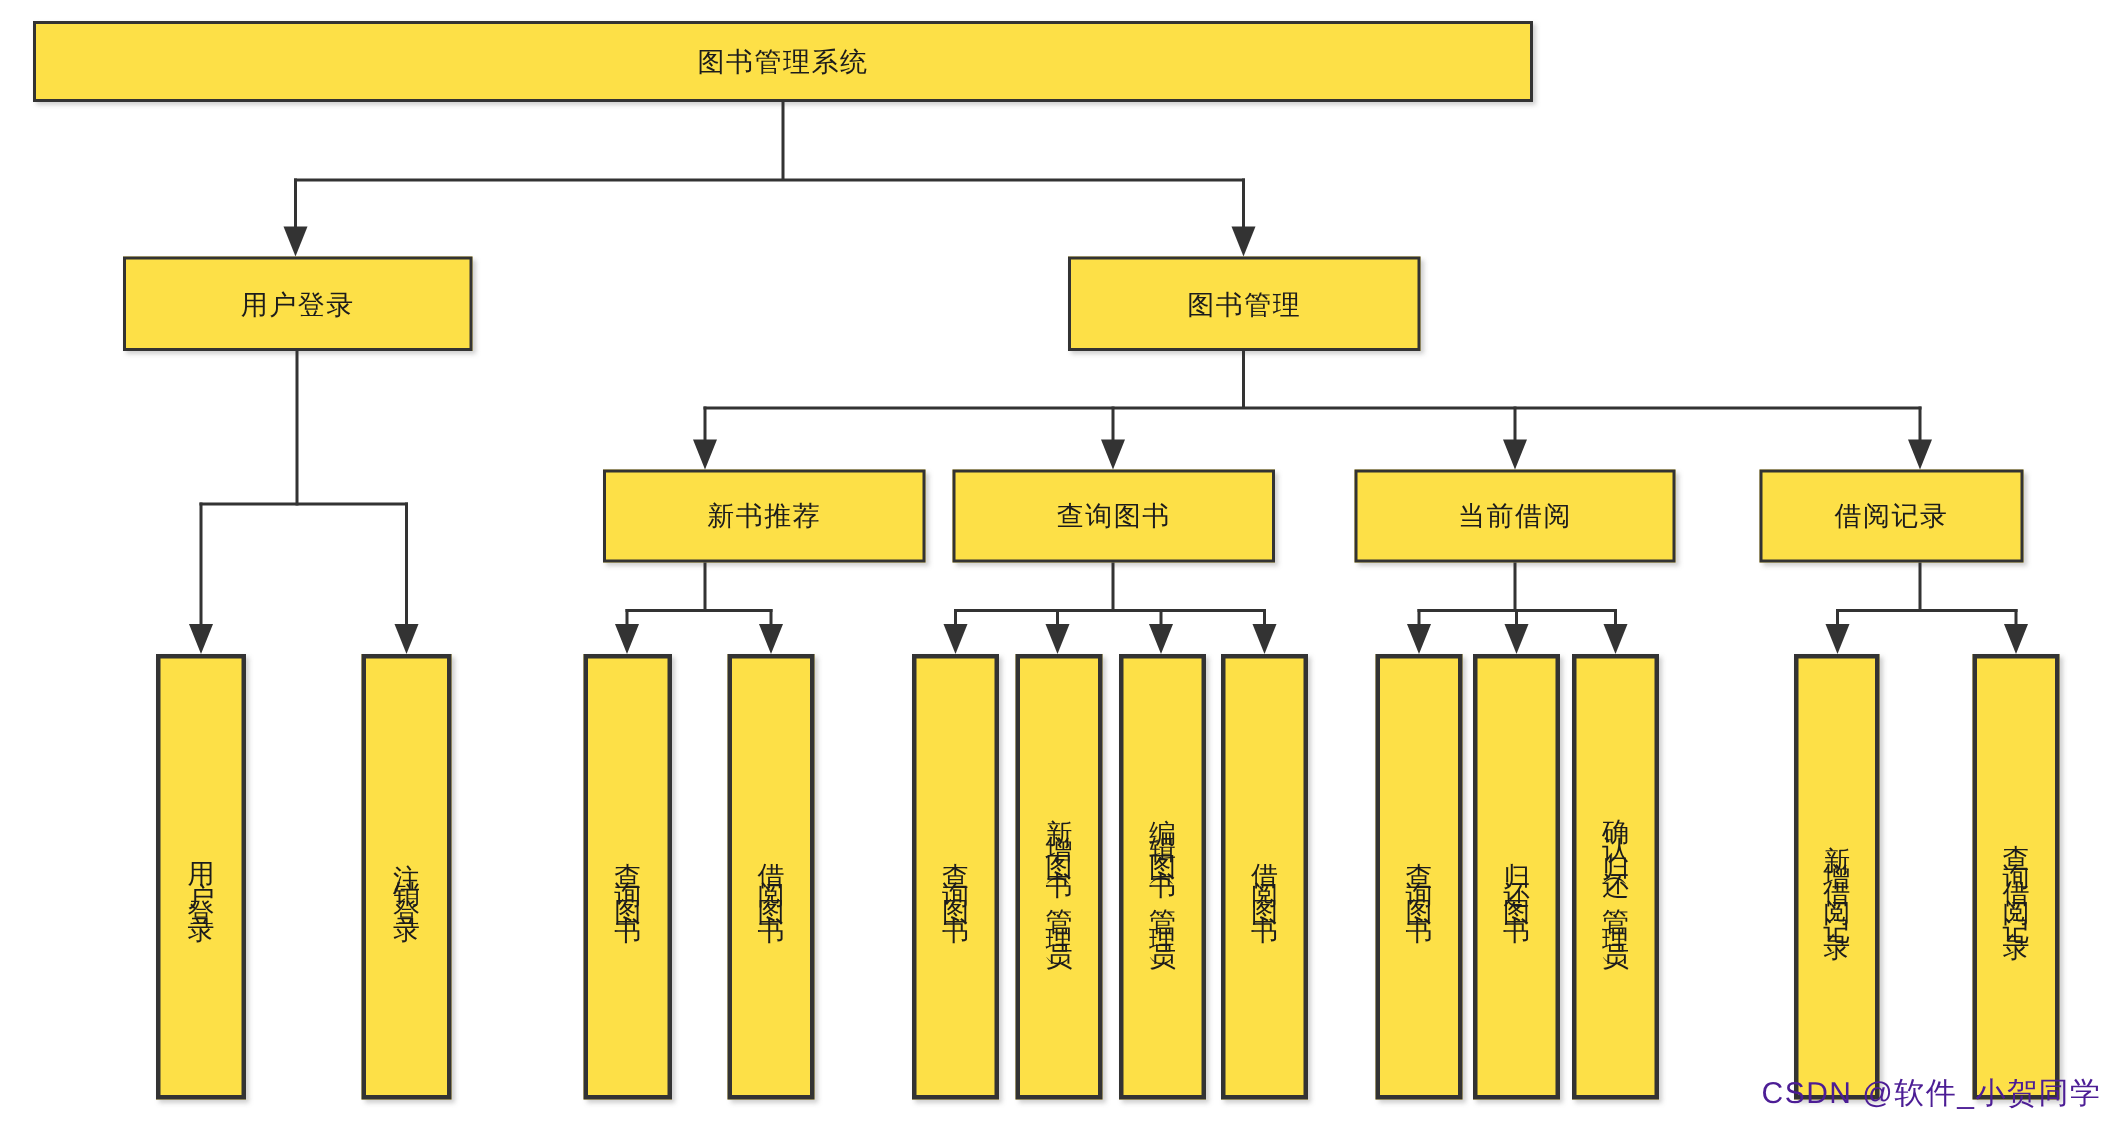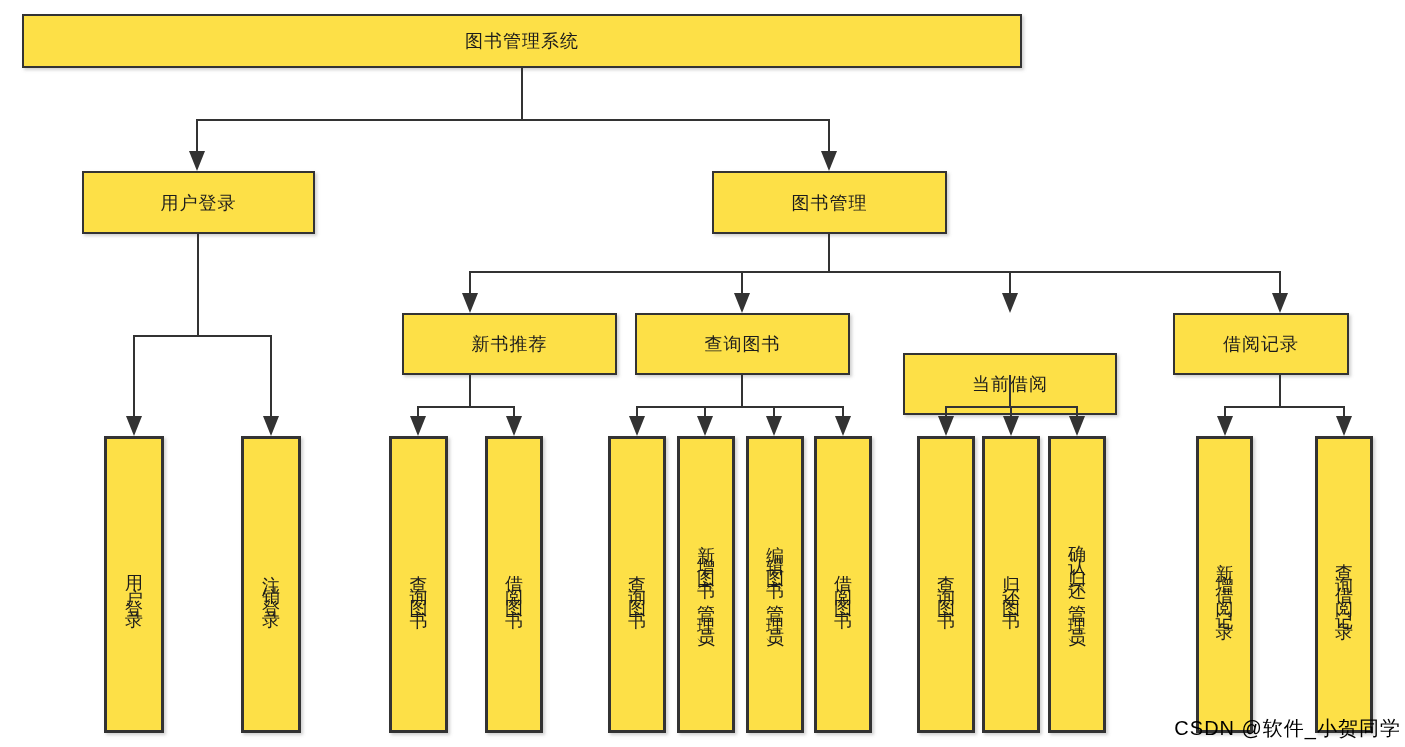--- a/index.html
+++ b/index.html
@@ -24,21 +24,21 @@
   }
   .ln { position:absolute; background:#333333; }
   .arw {
     position:absolute; width:0; height:0;
     border-left:8px solid transparent;
     border-right:8px solid transparent;
     border-top:20px solid #333333;
   }
   .watermark {
     position:absolute; right:4px; bottom:5px;
-    font-size:20px; color:#000000; letter-spacing:1px;
+    font-size:20px; color:#4c1d95; letter-spacing:1px;
     z-index:5;
   }
 </style>
 </head>
 <body>
 
 <div class="box hbox" style="left:22px; top:14px; width:1000px; height:54px;">
   <span>图书管理系统</span>
 </div>
 
@@ -51,21 +51,21 @@
 </div>
 
 <div class="box hbox" style="left:363px; top:313px; width:215px; height:62px;margin-left:39px;">
   <span>新书推荐</span>
 </div>
 
 <div class="box hbox" style="left:635px; top:313px; width:215px; height:62px;">
   <span>查询图书</span>
 </div>
 
-<div class="box hbox" style="left:903px; top:313px; width:214px; height:62px;margin-top:40px;">
+<div class="box hbox" style="left:903px; top:313px; width:214px; height:62px;">
   <span>当前借阅</span>
 </div>
 
 <div class="box hbox" style="left:1173px; top:313px; width:176px; height:62px;">
   <span>借阅记录</span>
 </div>
 
 <div class="box leaf" style="left:104px; top:436px; width:60px; height:297px;">
   <span class="vlabel">用户登录</span>
 </div>

